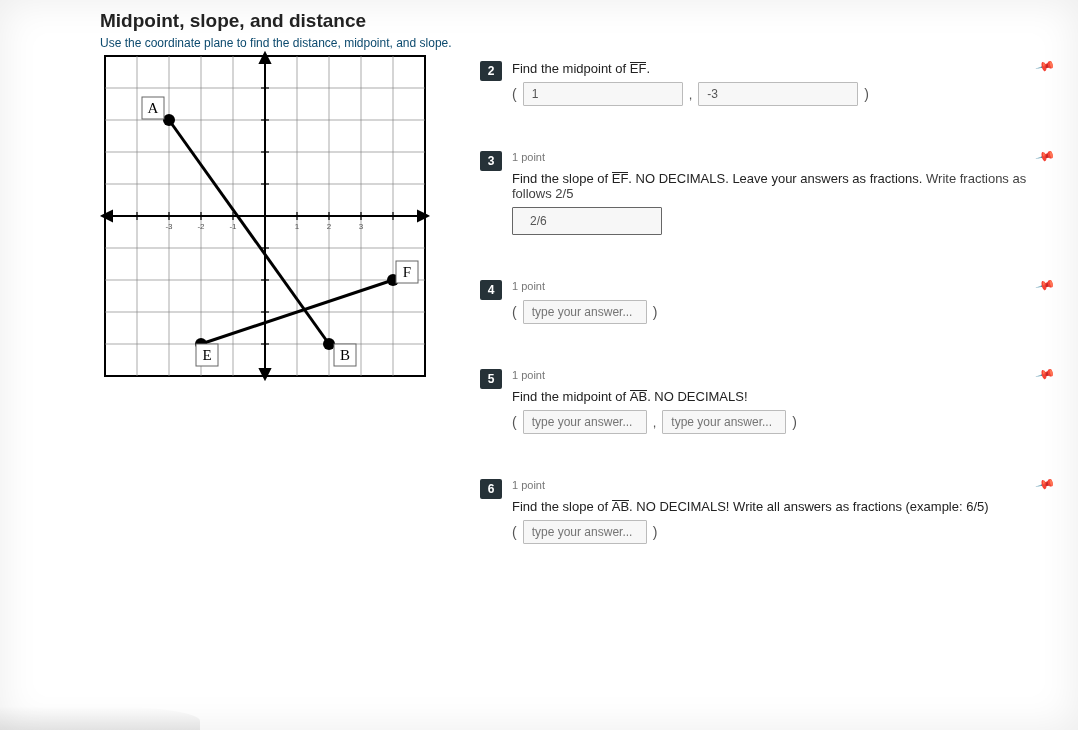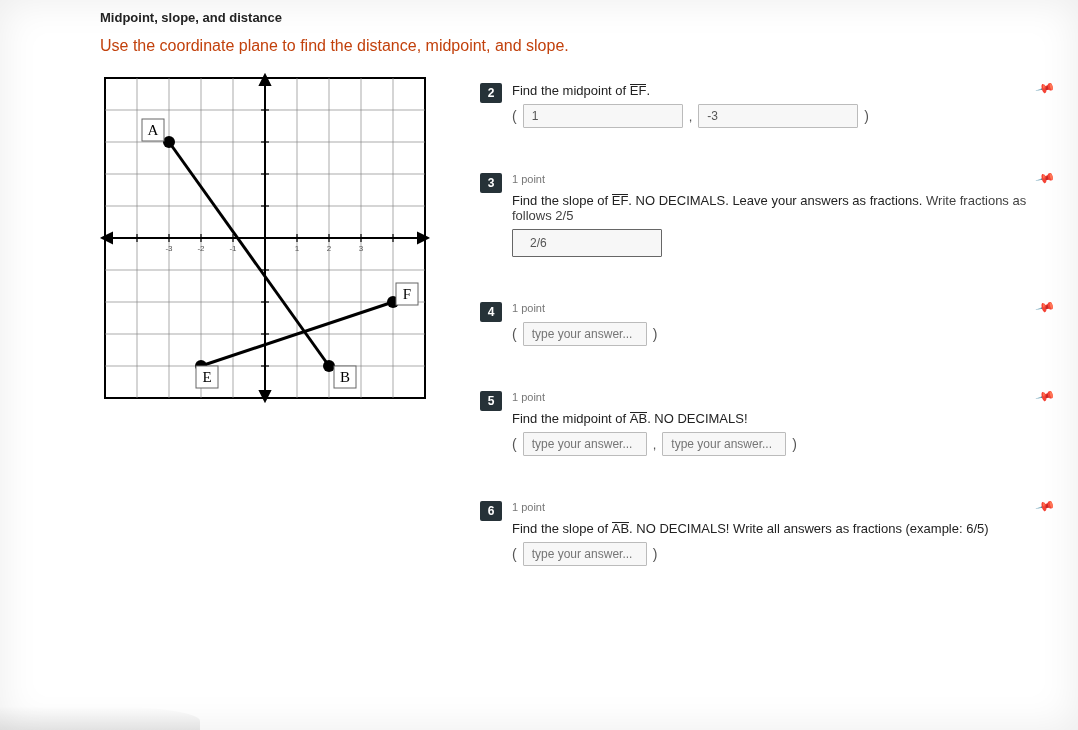--- a/index.html
+++ b/index.html
@@ -14,29 +14,29 @@
   }
   .page {
     background: #fff;
     width: 100%;
     height: 100%;
     padding: 10px 0 0 100px;
     position: relative;
     box-shadow: inset 0 0 40px rgba(0,0,0,0.08);
   }
   .heading {
-    font-size: 13px;
+    font-size: 19px;
     font-weight: bold;
     color: #222;
-    margin-bottom: 12px;
+    margin-bottom: 4px;
   }
   .subheading {
-    font-size: 16px;
-    color: #c2410c;
-    margin-bottom: 18px;
+    font-size: 12px;
+    color: #0c4a6e;
+    margin-bottom: 1px;
   }
   .layout {
     display: flex;
     gap: 40px;
     align-items: flex-start;
   }
   .left-col { width: 340px; }
   .right-col { flex: 1; padding-right: 20px; padding-top: 10px; }
   .graph-box { width: 330px; height: 330px; position: relative; }
   .graph-box svg { width: 100%; height: 100%; }

